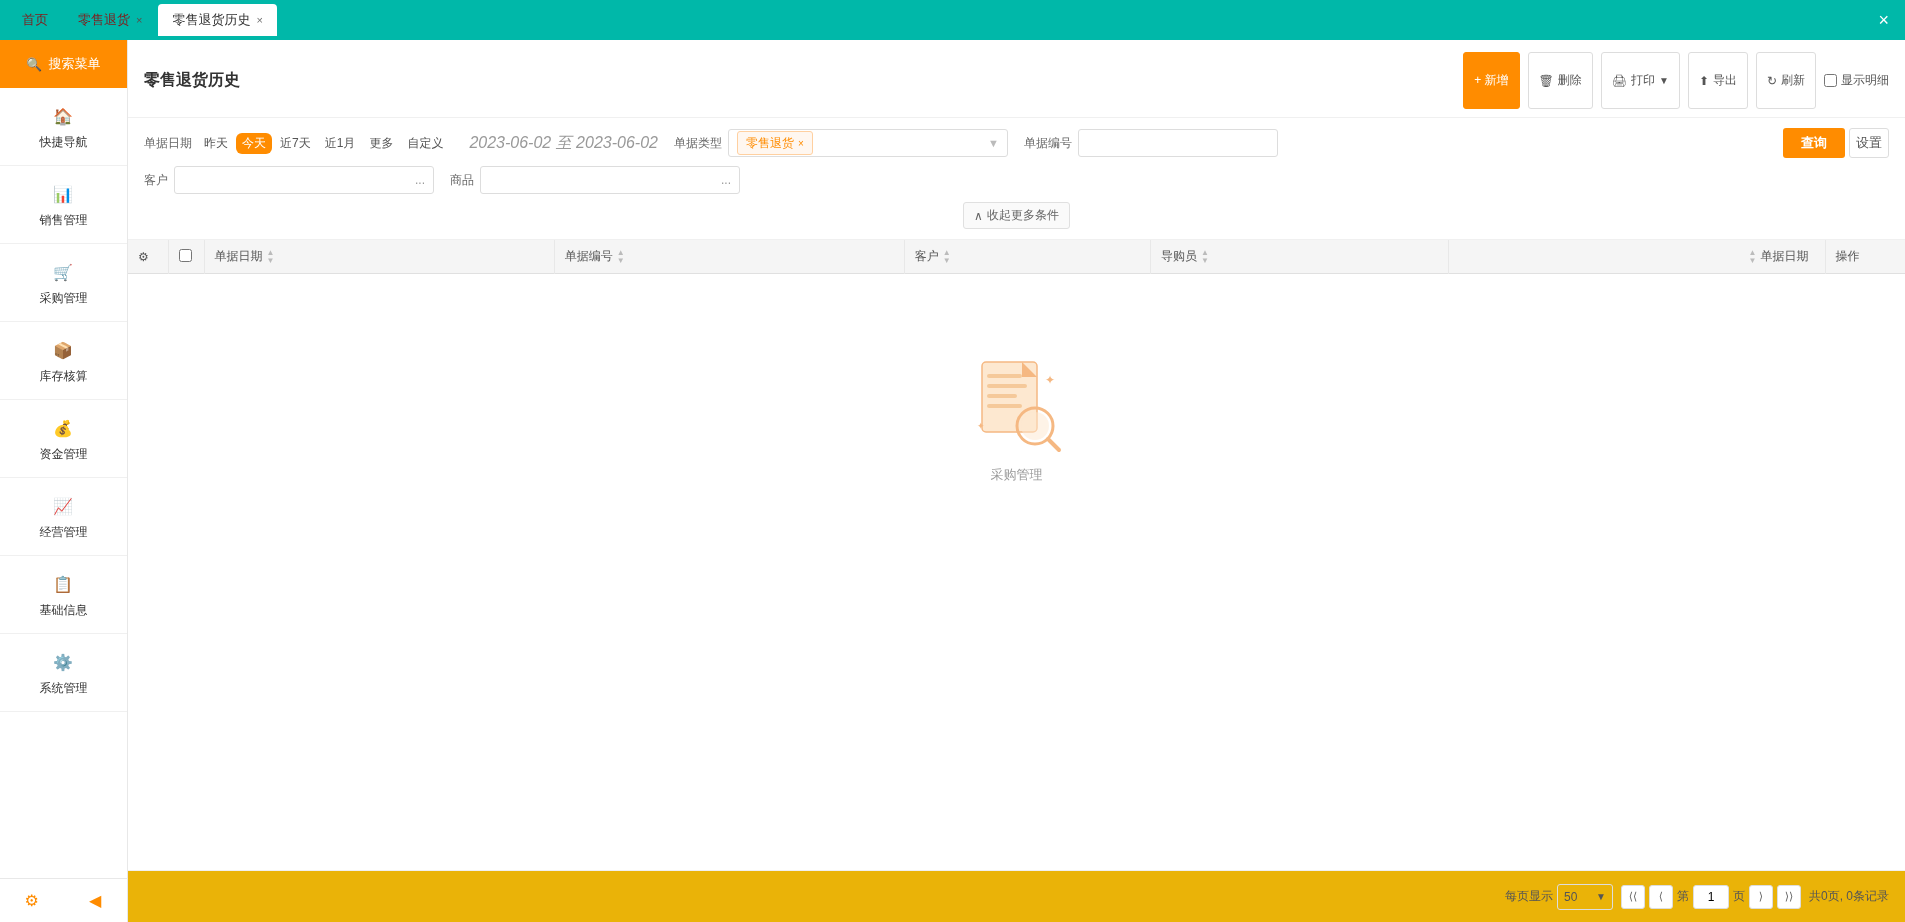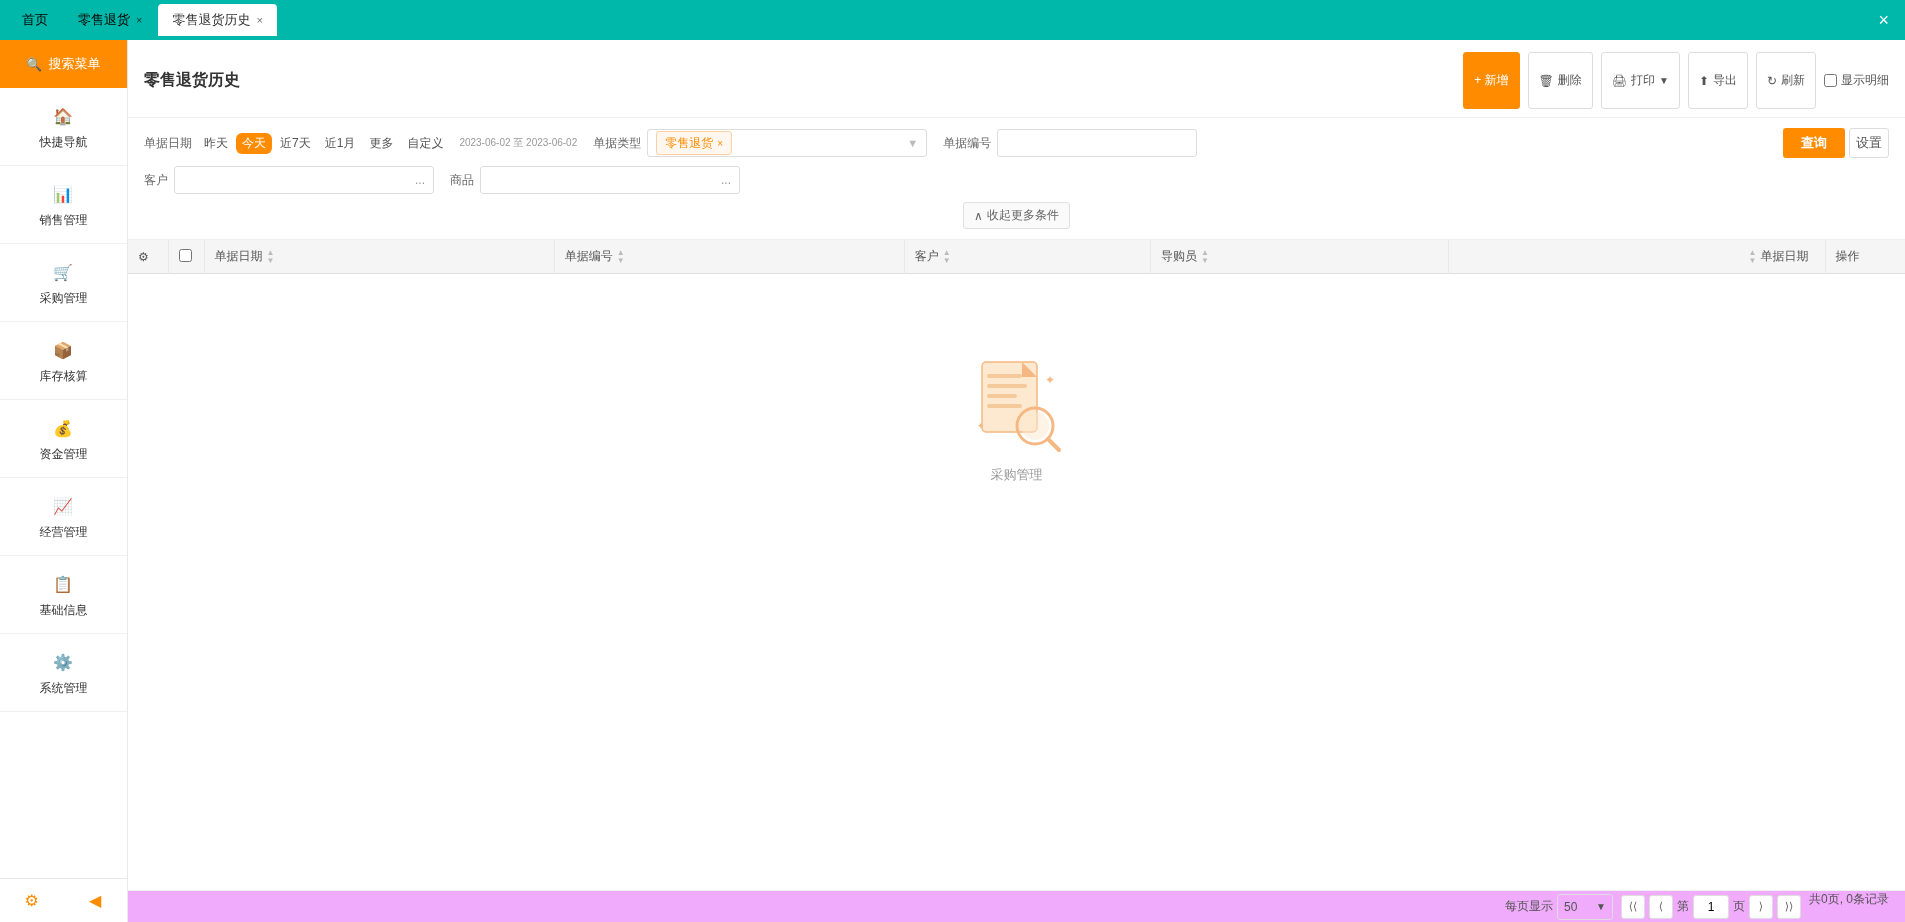--- a/index.html
+++ b/index.html
@@ -19,21 +19,21 @@
       align-items: center;
       gap: 2px;
       flex: 1;
     }
     .topbar-tab {
       height: 32px;
       padding: 0 14px;
       display: flex;
       align-items: center;
       gap: 6px;
-      color: #000000;
+      color: #7f1d1d;
       font-size: 13px;
       cursor: pointer;
       border-radius: 4px 4px 0 0;
       background: transparent;
       white-space: nowrap;
     }
     .topbar-tab.active {
       background: #fff;
       color: #333;
     }
@@ -218,23 +218,24 @@
       cursor: pointer;
       font-size: 12px;
       color: #555;
     }
     .date-shortcut.active {
       background: #ff8c00;
       color: #fff;
       border-radius: 6px;
     }
     .date-range-text {
-      font-size: 10px;
+      font-size: 16px;
       color: #999;
-      margin-left: 4px;
+      margin-left: 14px;
+      font-style: italic;
     }
     .filter-select {
       min-width: 200px;
       height: 28px;
       border: 1px solid #ddd;
       border-radius: 3px;
       display: flex;
       align-items: center;
       padding: 0 8px;
       font-size: 12px;
@@ -357,30 +358,31 @@
     }
     .empty-illustration {
       width: 100px;
       height: 100px;
       margin-bottom: 12px;
       position: relative;
     }
 
     
     .pagination-bar {
-      height: 32px;
+      height: 52px;
       border-top: 1px solid #f0f0f0;
       display: flex;
+      align-items: center;
       justify-content: flex-end;
       padding: 0 16px;
       gap: 8px;
       font-size: 12px;
       color: #555;
       flex-shrink: 0;
-      background: #f0abfc;
+      background: #eab308;
     }
     .page-size-select {
       display: flex;
       align-items: center;
       gap: 4px;
     }
     .page-size-box {
       width: 56px;
       height: 26px;
       border: 1px solid #ddd;

